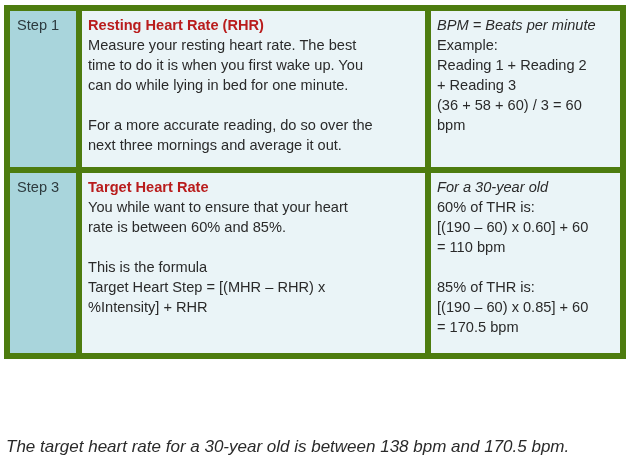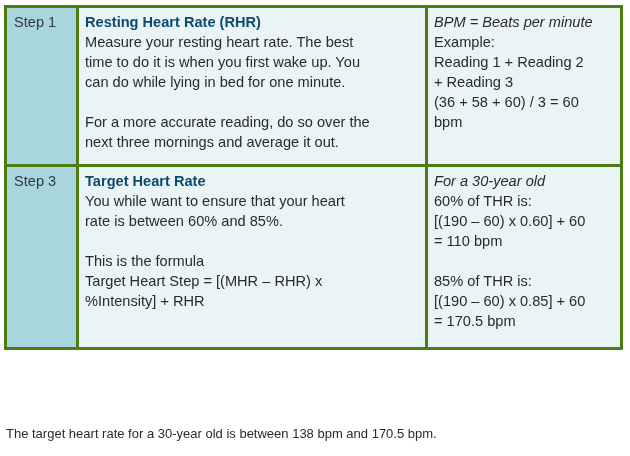--- a/index.html
+++ b/index.html
@@ -19,52 +19,53 @@
     position: absolute;
     left: 4px;
     top: 5px;
     width: 616px;
     border-collapse: collapse;
     table-layout: fixed;
     font-size: 14.6px;
     line-height: 20px;
   }
   .hr-table td {
-    border: 3px solid #4d7c0f;
+    border: 6px solid #4d7c0f;
     vertical-align: top;
     padding: 4px 6px 6px 6px;
     background: #eaf4f7;
   }
   .hr-table td.step-cell {
     background: #a9d5dc;
     padding-left: 7px;
     color: #2d3a3e;
   }
   .col-step { width: 72px; }
   .col-desc { width: 349px; }
   .col-ex   { width: 195px; }
 
   .title {
     font-weight: bold;
-    color: #0c4a6e;
+    color: #b91c1c;
     display: block;
   }
   .line { display: block; }
   .gap { display: block; height: 20px; }
   .italic { font-style: italic; }
 
   .row1 td { height: 146px; }
   .row2 td { height: 62px; }
   .row3 td { height: 170px; }
 
   .caption {
     position: absolute;
     left: 6px;
-    top: 426px;
-    font-size: 13px;
+    top: 437px;
+    font-size: 17px;
+    font-style: italic;
     color: #2a2a2a;
     white-space: nowrap;
   }
 </style>
 </head>
 <body>
 
 <table class="hr-table">
   <colgroup>
     <col class="col-step">

